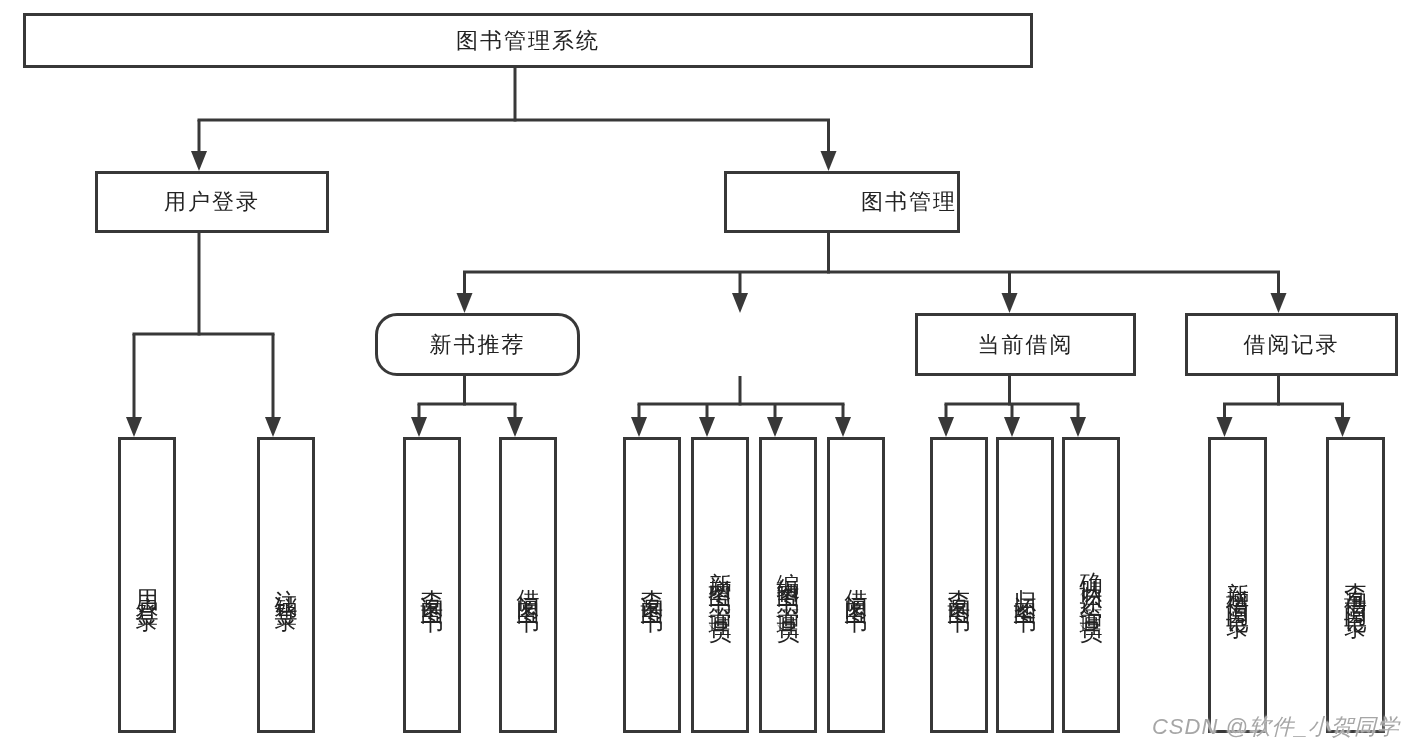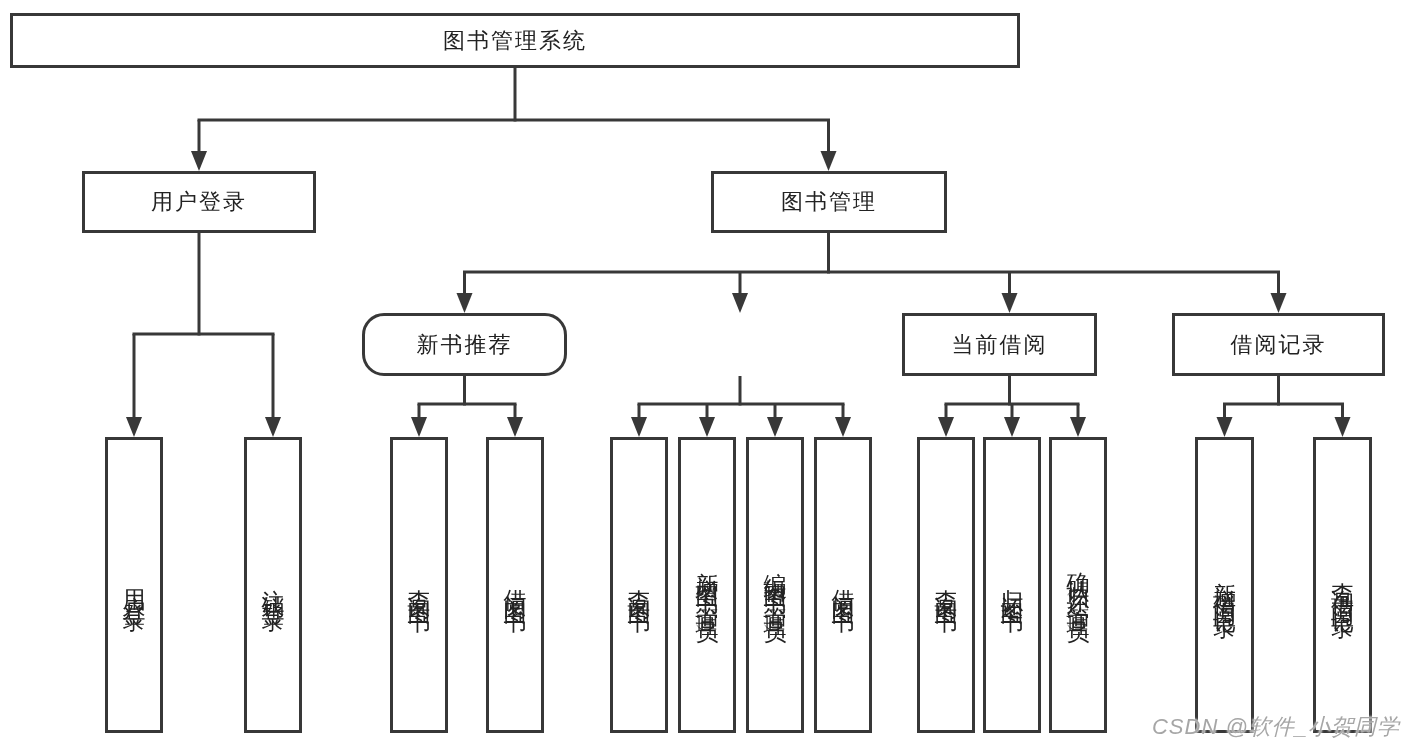--- a/index.html
+++ b/index.html
@@ -24,20 +24,21 @@
   }
   .node {
     position: absolute;
     box-sizing: border-box;
     background: #ffffff;
     border: 3px solid #383838;
     display: flex;
     align-items: center;
     justify-content: center;
     color: #222222;
+    margin-left: 13px;
   }
   .h-node {
     font-size: 22px;
     letter-spacing: 2px;
     white-space: nowrap;
   }
   .v-node .vtext {
     writing-mode: vertical-rl;
     text-orientation: mixed;
     font-size: 23px;
@@ -138,28 +139,28 @@
     </g>
   </svg>
 
   <div class="node h-node" style="left:10px; top:13px; width:1010px; height:55px;">
     <span>图书管理系统</span>
   </div>
 
   <div class="node h-node" style="left:82px; top:171px; width:234px; height:62px;">
     <span>用户登录</span>
   </div>
-  <div class="node h-node" style="left:711px; top:171px; width:236px; height:62px;">
+  <div class="node h-node" style="left:711px; top:171px; width:236px; height:62px;justify-content:flex-end;">
     <span>图书管理</span>
   </div>
 
   <div class="node h-node" style="left:362px; top:313px; width:205px; height:63px;border-radius:22px;">
     <span>新书推荐</span>
   </div>
-  <div class="node h-node" style="left:902px; top:313px; width:195px; height:63px;">
+  <div class="node h-node" style="left:902px; top:313px; width:221px; height:63px;">
     <span>当前借阅</span>
   </div>
   <div class="node h-node" style="left:1172px; top:313px; width:213px; height:63px;">
     <span>借阅记录</span>
   </div>
 
   <div class="node v-node" style="left:105px; top:437px; width:58px; height:296px;">
     <span class="vtext">用户登录</span>
   </div>
   <div class="node v-node" style="left:244px; top:437px; width:58px; height:296px;">

